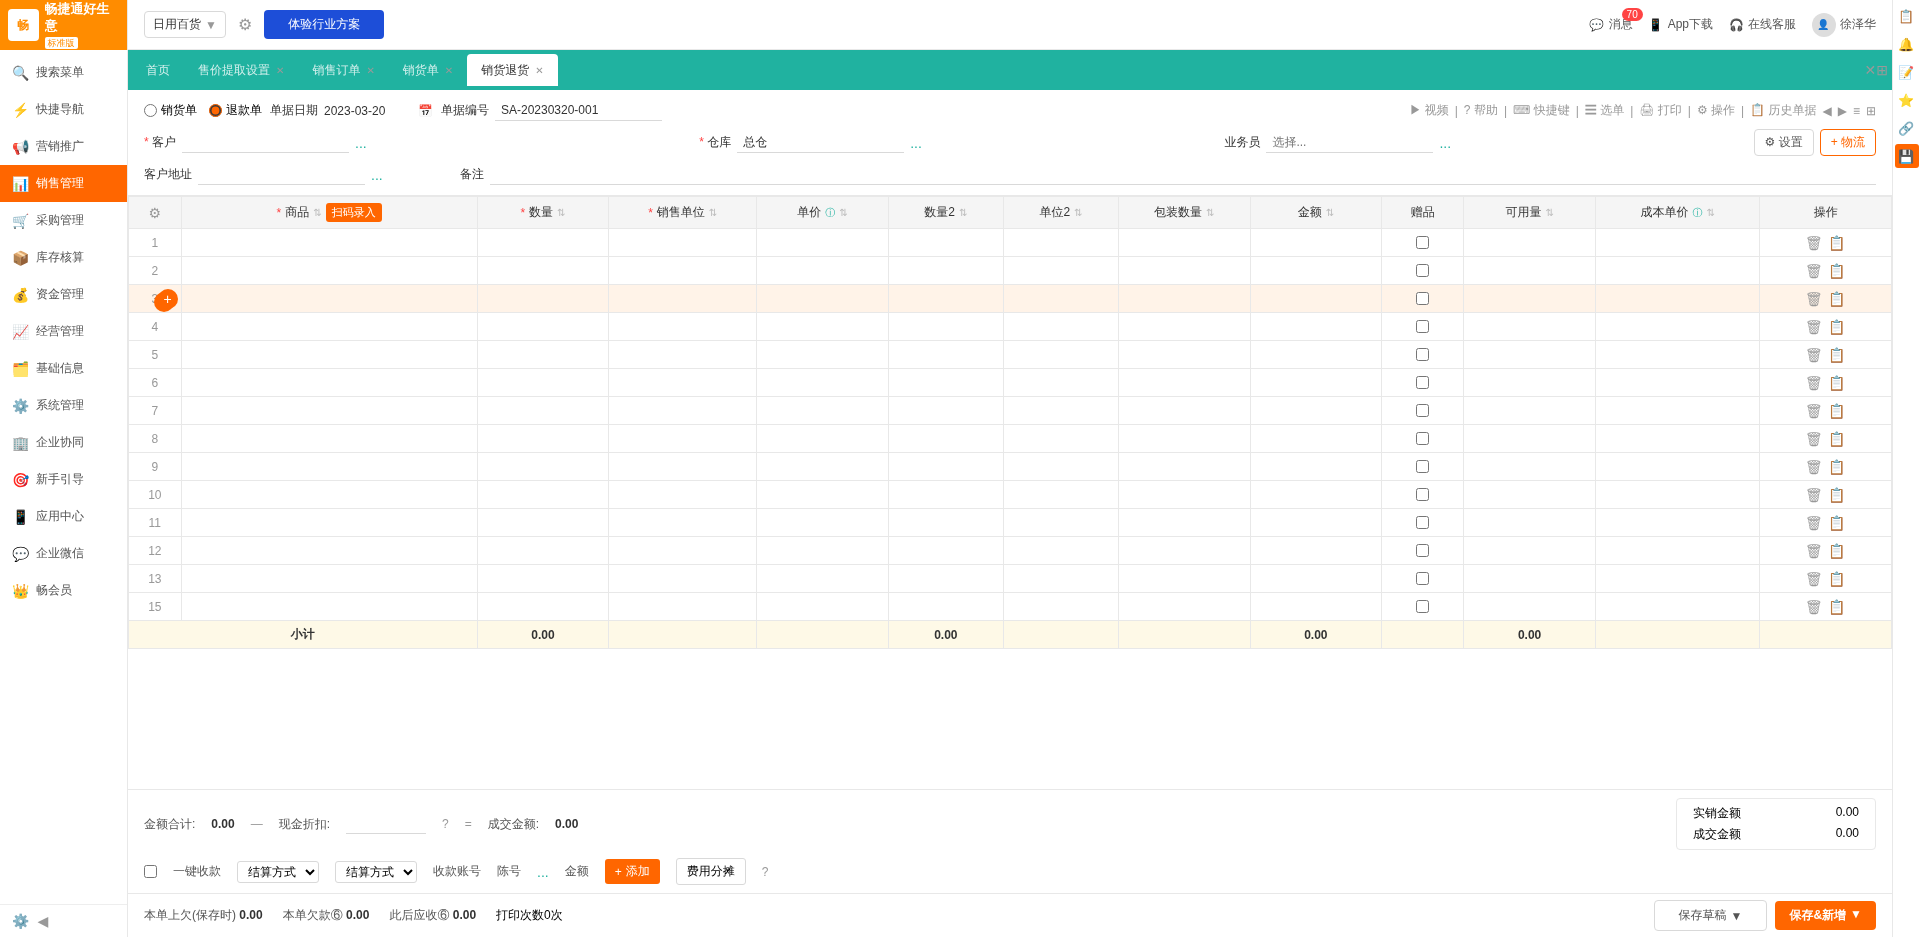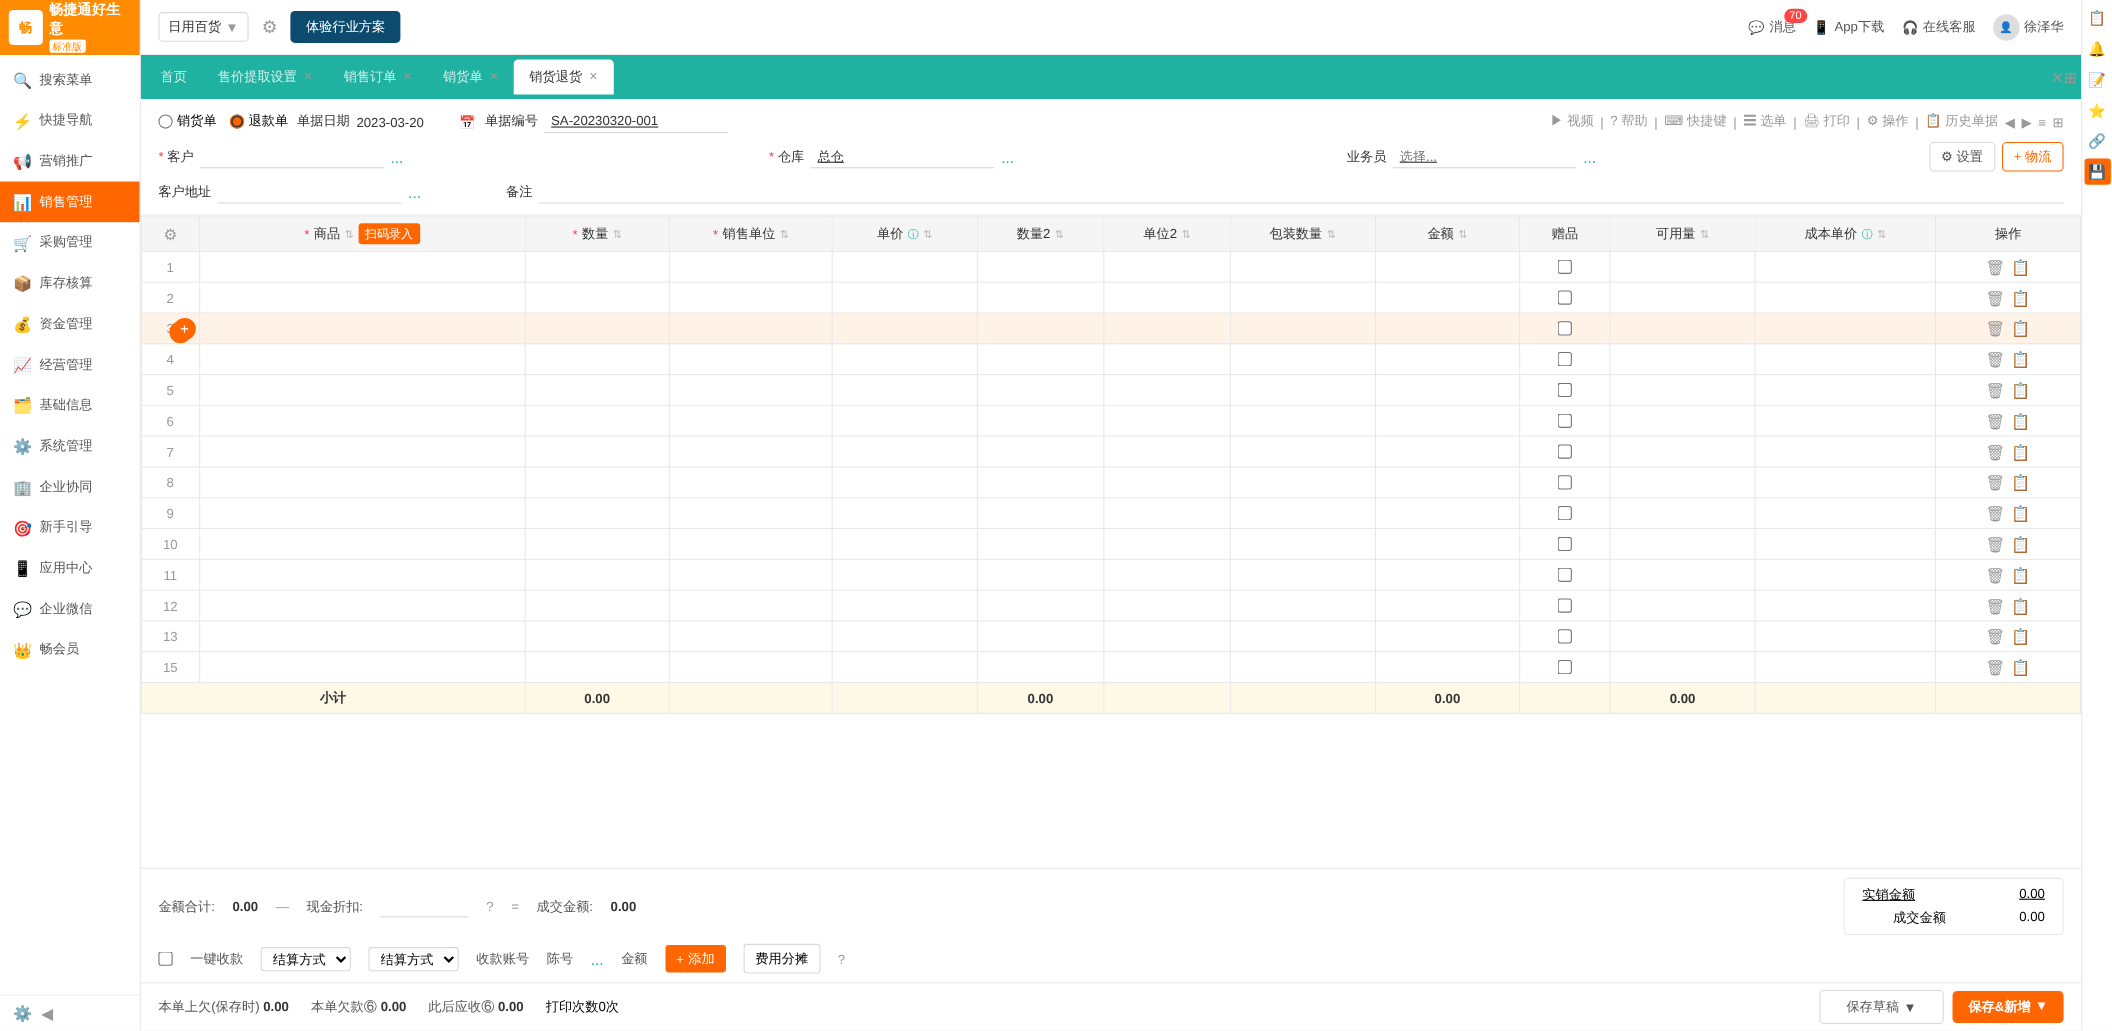--- a/index.html
+++ b/index.html
@@ -22,21 +22,21 @@
 
     
     .main { flex: 1; display: flex; flex-direction: column; overflow: hidden; }
 
     
     .topbar { background: #fff; height: 50px; display: flex; align-items: center; padding: 0 16px; border-bottom: 1px solid #e8e8e8; justify-content: space-between; }
     .topbar-left { display: flex; align-items: center; gap: 12px; }
     .topbar-select { display: flex; align-items: center; gap: 4px; border: 1px solid #d9d9d9; border-radius: 4px; padding: 4px 8px; cursor: pointer; color: #333; }
     .topbar-select .arrow { color: #999; }
     .topbar-gear { color: #999; cursor: pointer; font-size: 16px; }
-    .topbar-btn { background: #0c4a6e; color: #fff; border: none; border-radius: 4px; padding: 6px 14px; cursor: pointer; font-size: 12px; }
+    .topbar-btn { background: #1d4ed8; color: #fff; border: none; border-radius: 4px; padding: 6px 24px; cursor: pointer; font-size: 12px; }
     .topbar-right { display: flex; align-items: center; gap: 16px; color: #555; }
     .topbar-right .msg { display: flex; align-items: center; gap: 4px; cursor: pointer; position: relative; }
     .badge { background: #ff4444; color: #fff; border-radius: 10px; font-size: 10px; padding: 1px 5px; position: absolute; top: -8px; right: -10px; }
     .topbar-right .user { display: flex; align-items: center; gap: 4px; }
     .avatar { width: 24px; height: 24px; background: #ddd; border-radius: 50%; display: flex; align-items: center; justify-content: center; font-size: 10px; }
 
     
     .tabbar { background: #20b2a0; display: flex; align-items: center; height: 40px; padding: 0 4px; }
     .tab { display: flex; align-items: center; gap: 6px; padding: 0 14px; height: 32px; cursor: pointer; color: rgba(255,255,255,0.8); border-radius: 4px 4px 0 0; font-size: 12px; }
     .tab.active { background: #fff; color: #333; border-radius: 4px 4px 0 0; }
@@ -46,21 +46,21 @@
     
     .form-area { background: #fff; padding: 10px 16px; border-bottom: 1px solid #e8e8e8; }
     .form-row { display: flex; align-items: center; gap: 8px; margin-bottom: 8px; }
     .form-row:last-child { margin-bottom: 0; }
     .radio-group { display: flex; align-items: center; gap: 12px; }
     .radio-item { display: flex; align-items: center; gap: 4px; cursor: pointer; }
     .radio-item input[type=radio] { accent-color: #ff6600; }
     .form-field { display: flex; align-items: center; gap: 6px; }
     .form-label { color: #333; white-space: nowrap; }
     .form-label.required::before { content: "* "; color: #ff4444; }
-    .form-input { border: none; border-bottom: 1px solid #d9d9d9; padding: 3px 6px; min-width: 120px; outline: none; color: #333; background: transparent; text-decoration: underline; }
+    .form-input { border: none; border-bottom: 1px solid #d9d9d9; padding: 3px 6px; min-width: 120px; outline: none; color: #333; background: transparent; }
     .form-date { display: flex; align-items: center; gap: 4px; }
     .form-date input { border: none; background: transparent; color: #333; outline: none; }
     .calendar-icon { color: #999; cursor: pointer; }
     .form-dots { color: #20b2a0; cursor: pointer; font-size: 14px; }
     .right-btns { display: flex; gap: 6px; }
     .btn-setting { border: 1px solid #d9d9d9; background: #fff; padding: 4px 10px; border-radius: 4px; cursor: pointer; color: #555; display: flex; align-items: center; gap: 4px; }
     .btn-logistics { border: 1px solid #ff6600; background: #fff; padding: 4px 10px; border-radius: 4px; cursor: pointer; color: #ff6600; display: flex; align-items: center; gap: 4px; }
 
     
     .table-wrapper { flex: 1; background: #fff; overflow: auto; }
@@ -826,25 +826,25 @@
         <span class="footer-value">0.00</span>
         <span class="footer-dash">—</span>
         <span class="footer-label">现金折扣:</span>
         <input type="text" class="footer-input" style="width: 80px;">
         <span style="color:#999;">?</span>
         <span class="footer-equal">=</span>
         <span class="footer-label">成交金额:</span>
         <span class="footer-value">0.00</span>
         <div style="flex:1;"></div>
         <div style="position:relative;background:#fff;border:1px solid #e8e8e8;padding:6px 16px;border-radius:4px;min-width:200px;">
-          <div style="display:flex;justify-content:space-between;gap:30px;margin-bottom:4px;text-decoration:underline;">
+          <div style="display:flex;justify-content:space-between;gap:30px;margin-bottom:4px;">
             <span>实销金额</span>
             <span>0.00</span>
           </div>
-          <div style="display:flex;justify-content:space-between;gap:30px;margin-left:28px;">
+          <div style="display:flex;justify-content:space-between;gap:30px;">
             <span>成交金额</span>
             <span>0.00</span>
           </div>
         </div>
       </div>
       <div class="footer-row2">
         <input type="checkbox" style="">
         <span class="footer-label">一键收款</span>
         <select class="footer-select">
           <option>结算方式</option>

